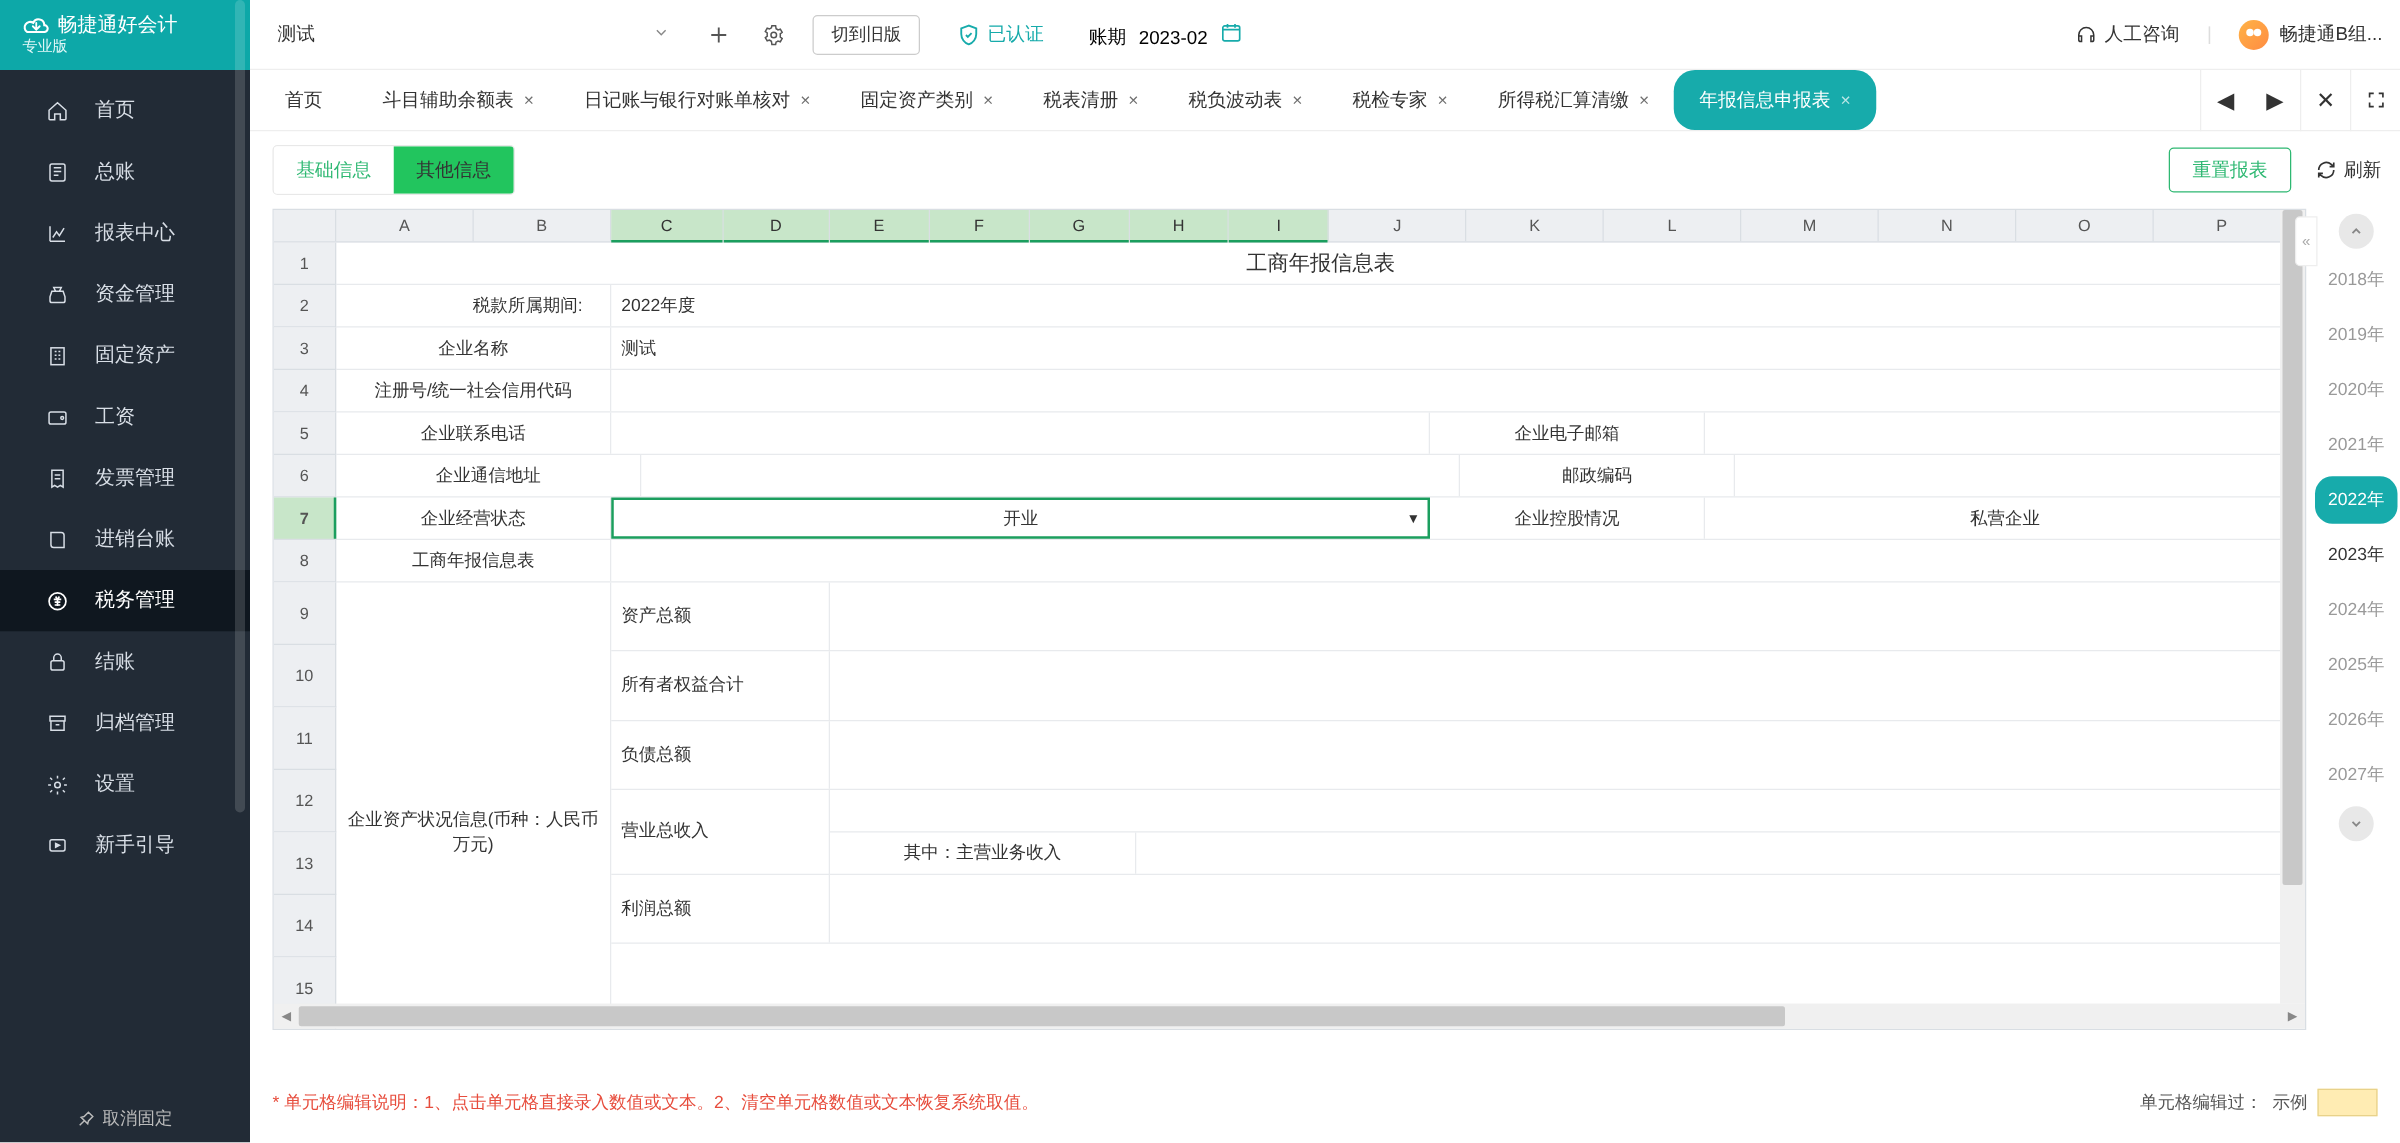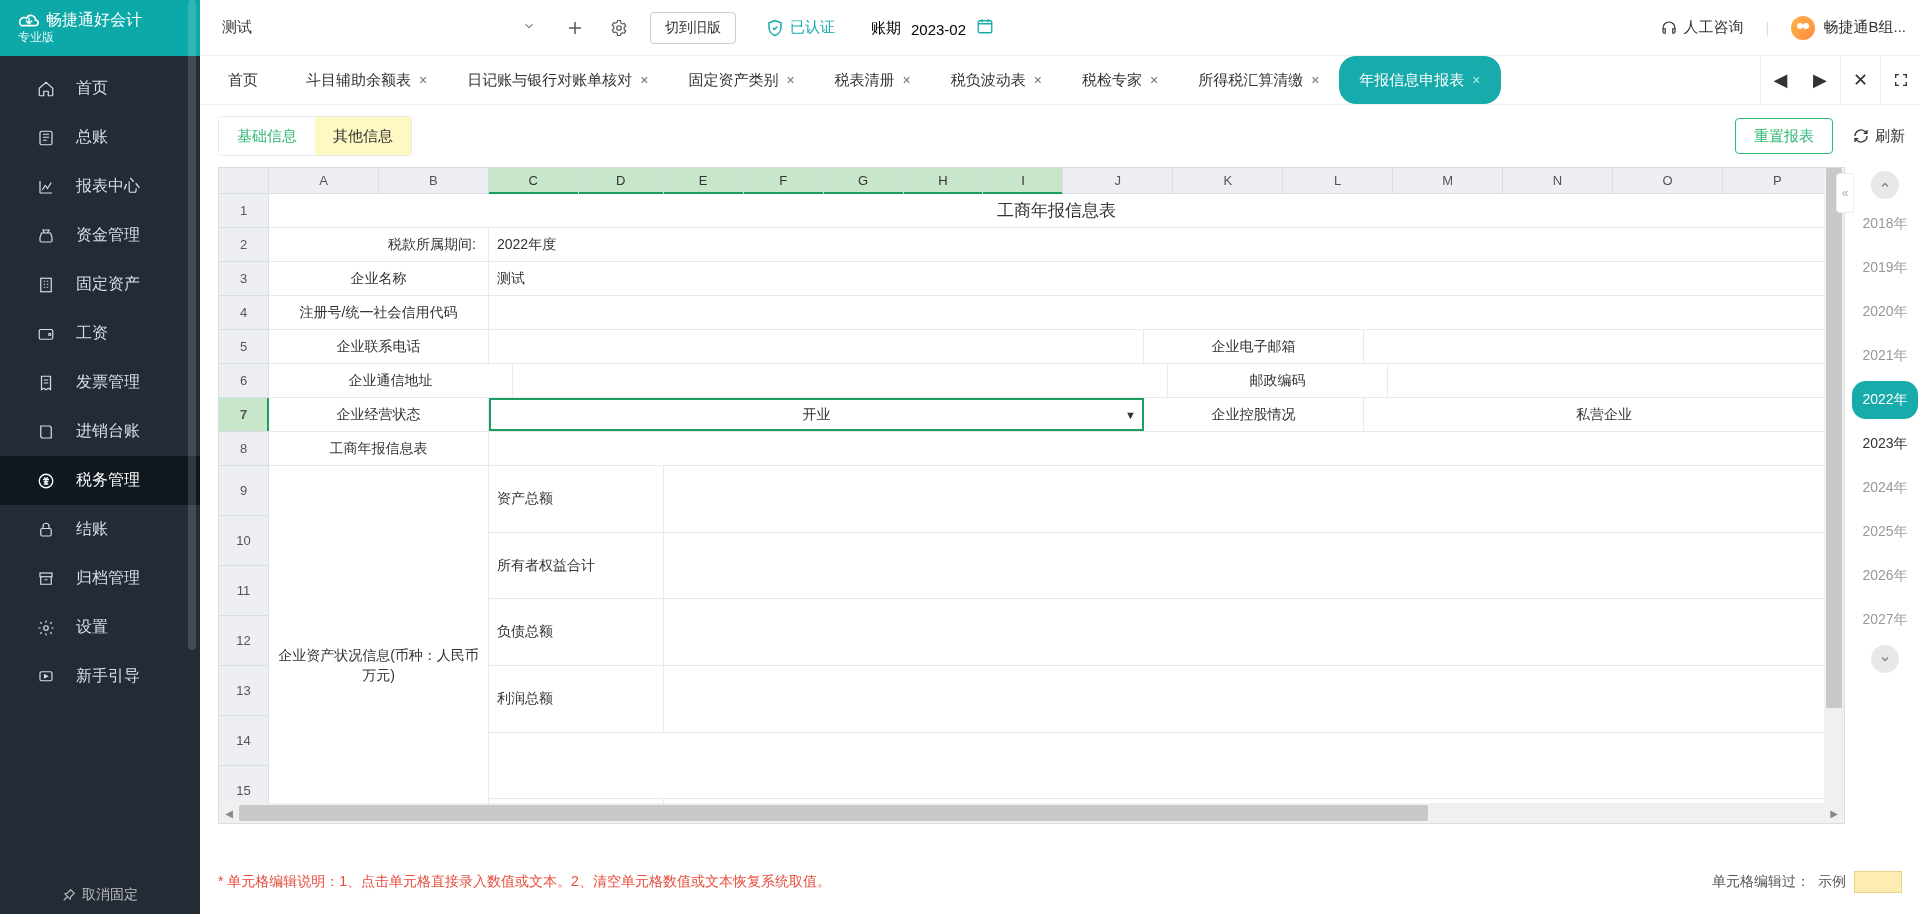--- a/index.html
+++ b/index.html
@@ -41,21 +41,21 @@
 .tab .x { font-size:14px; color:inherit; opacity:0.7; }
 .tab.first { padding:0 28px; }
 .tab-ctrls { display:flex; align-items:center; margin-left:auto; }
 .tab-ctrl { width:40px; height:49px; display:flex; align-items:center; justify-content:center; cursor:pointer; font-size:18px; color:#333; }
 .tab-ctrl.sep { border-left:1px solid #eee; }
 
 .toolbar { height:62px; display:flex; align-items:center; padding:0 15px 0 18px; background:#fff; }
 .seg-tabs { display:flex; border:1px solid #e8e8e8; border-radius:4px; overflow:hidden; }
 .seg-tab { padding:0 18px; height:38px; display:flex; align-items:center; font-size:15px; cursor:pointer; background:#fff; color:#333;}
 .seg-tab.active { color:#2EB872; background:#fff; }
-.seg-tab:not(.active){ background:#fef9c3; }
+.seg-tab:not(.active){ background:#22c55e; }
 .right-actions { margin-left:auto; display:flex; align-items:center; gap:20px; }
 .btn-outline { height:36px; padding:0 18px; border:1px solid #2EB872; color:#2EB872; border-radius:4px; background:#fff; font-size:15px; cursor:pointer; display:flex; align-items:center; }
 .refresh { display:flex; align-items:center; gap:6px; color:#333; cursor:pointer; font-size:15px; }
 
 .sheet-wrap { position:absolute; top:167px; left:18px; right:75px; bottom:90px; border:1px solid #d9dee3; background:#fff; overflow:hidden;}
 .col-head { display:flex; height:26px; background:#EDEFF2; border-bottom:1px solid #d9dee3; position:relative;}
 .ch-corner { width:50px; border-right:1px solid #d9dee3; flex:0 0 50px;}
 .ch-cell { border-right:1px solid #d9dee3; display:flex; align-items:center; justify-content:center; font-size:13px; color:#555;}
 .ch-cell.sel { background:#C8E6C9; font-weight:500; color:#333; position:relative;}
 .ch-cell.sel::after{content:"";position:absolute;left:0;right:0;bottom:-1px;height:2px;background:#1B9E5E;}
@@ -372,21 +372,21 @@
     <div class="row">
         <div class="rn">1</div>
         <div class="cells">
           <div class="cell title center" style="flex:1;border-right:none">工商年报信息表</div>
         </div>
       </div>
 
     <div class="row">
         <div class="rn">2</div>
         <div class="cells">
-      <div class="cell lbl" style="width:220px;justify-content:flex-end;padding-right:12px">税款所属期间:</div>
+      <div class="cell lbl" style="width:220px;justify-content:flex-end;padding-right:22px">税款所属期间:</div>
       <div class="cell lbl-left" style="flex:1;border-right:none">2022年度</div>
     </div>
       </div>
 
     <div class="row">
         <div class="rn">3</div>
         <div class="cells">
       <div class="cell lbl" style="width:220px">企业名称</div>
       <div class="cell lbl-left" style="flex:1;border-right:none">测试</div>
     </div>
@@ -459,20 +459,32 @@
             <div class="cell" style="flex:1;border-right:none"></div>
           </div>
         <div class="cells" style="height:34px">
             <div class="cell lbl-left" style="width:175px">所有者权益合计</div>
             <div class="cell" style="flex:1;border-right:none"></div>
           </div>
         <div class="cells" style="height:34px">
             <div class="cell lbl-left" style="width:175px">负债总额</div>
             <div class="cell" style="flex:1;border-right:none"></div>
           </div>
+        <div style="display:flex;height:68px">
+          <div class="cell lbl-left" style="width:175px;border-bottom:1px solid #e8eaed">营业总收入</div>
+          <div style="flex:1;display:flex;flex-direction:column">
+            <div class="cells" style="height:34px">
+                <div class="cell" style="flex:1;border-right:none"></div>
+              </div>
+            <div class="cells" style="height:34px">
+                <div class="cell center" style="width:245px">其中：主营业务收入</div>
+                <div class="cell" style="flex:1;border-right:none"></div>
+              </div>
+          </div>
+        </div>
         <div class="cells" style="height:34px">
             <div class="cell lbl-left" style="width:175px">利润总额</div>
             <div class="cell" style="flex:1;border-right:none"></div>
           </div>
         <div class="cells" style="height:34px">
             <div class="cell" style="flex:1;border-right:none"></div>
           </div>
         <div class="cells" style="height:34px">
             <div class="cell lbl-left" style="width:175px">纳税总额</div>
             <div class="cell" style="flex:1;border-right:none"></div>

